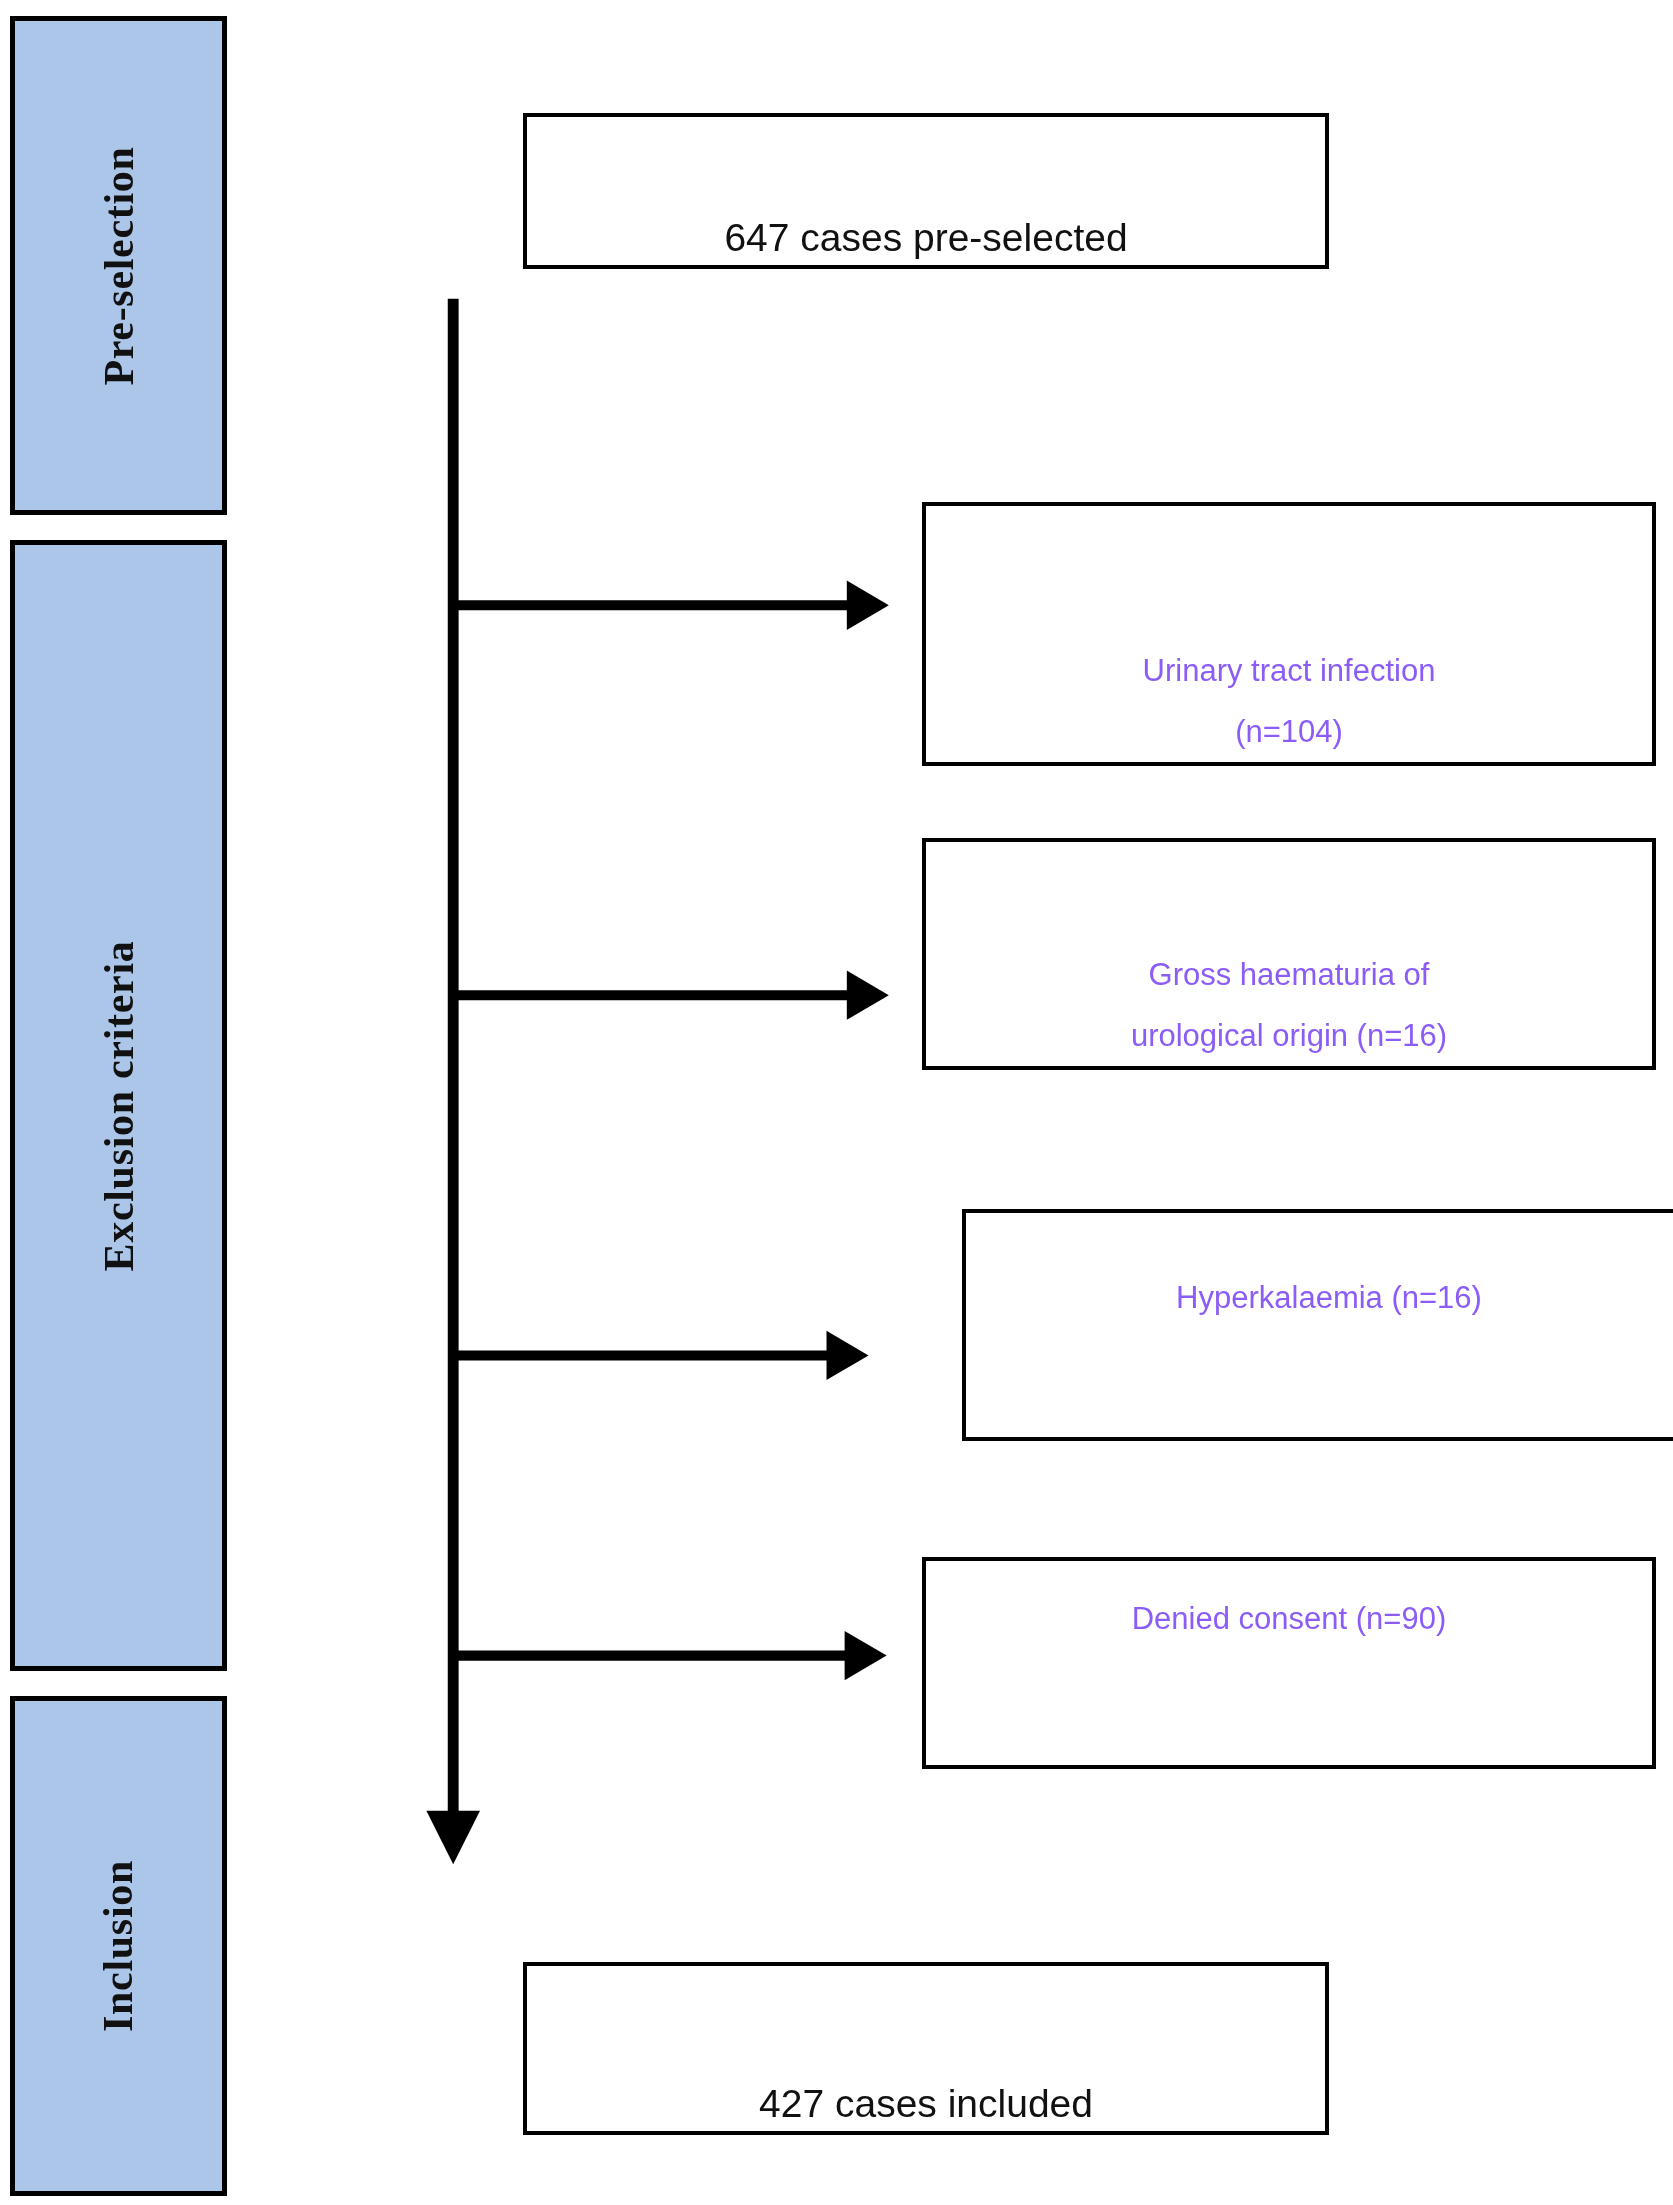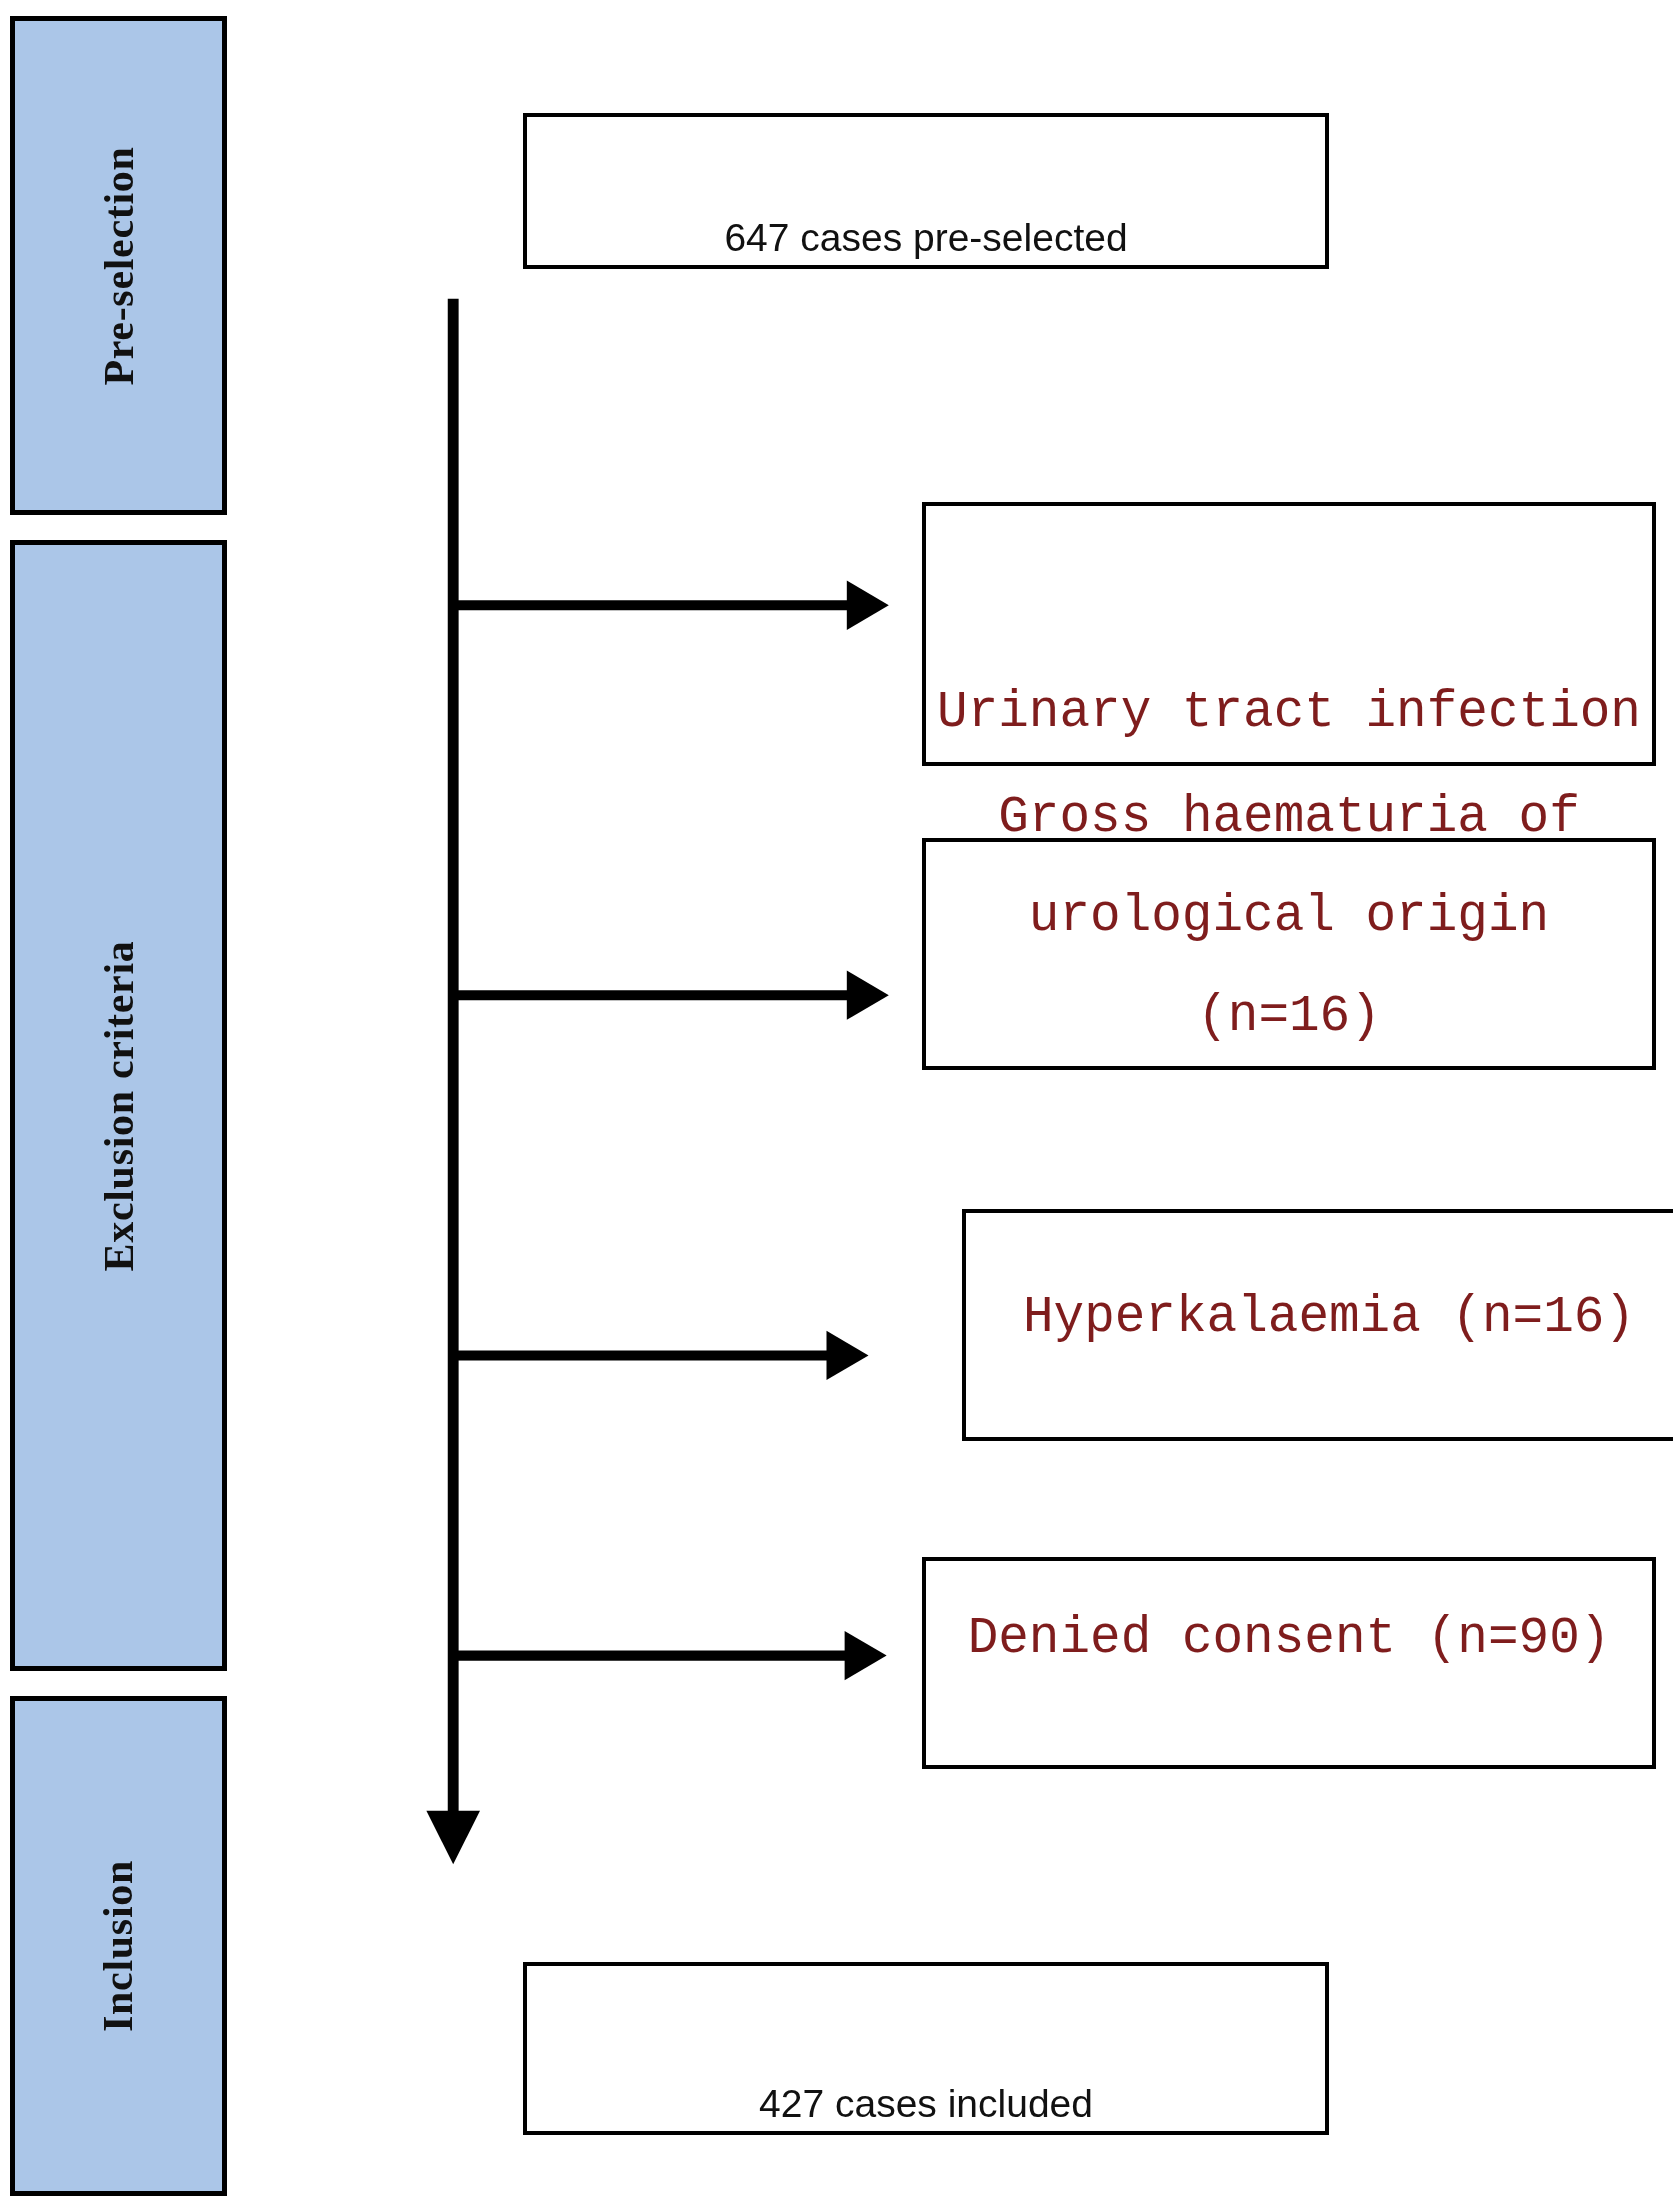--- a/index.html
+++ b/index.html
@@ -52,23 +52,23 @@
   .flow-box.top-aligned {
     align-items: flex-start;
   }
   .box-text-sans {
     font-family: "Liberation Sans", sans-serif;
     font-size: 39px;
     color: #111111;
     line-height: 1.35;
   }
   .box-text-serif {
-    font-family: Liberation Mono, monospace;
-    font-size: 51px;
-    color: #7f1d1d;
+    font-family: Liberation Sans, sans-serif;
+    font-size: 31px;
+    color: #8b5cf6;
     line-height: 1.95;
     padding: 0 10px;
   }
 
   
   #arrow-layer {
     position: absolute;
     left: 0;
     top: 0;
     width: 1674px;
@@ -112,20 +112,21 @@
     <polygon points="1223,2284 1165,2250 1165,2318" fill="#000000"></polygon>
   </svg>
 
   <div class="flow-box" style="left:523px; top:113px; width:806px; height:156px;">
     <div class="box-text-sans">647 cases pre-selected</div>
   </div>
 
   <div class="flow-box" style="left:922px; top:502px; width:734px; height:264px;">
     <div class="box-text-serif">
       <div>Urinary tract infection</div>
+      <div>(n=104)</div>
     </div>
   </div>
 
   <div class="flow-box" style="left:922px; top:838px; width:734px; height:232px;">
     <div class="box-text-serif">
       <div>Gross haematuria of</div>
       <div>urological origin (n=16)</div>
     </div>
   </div>
 

